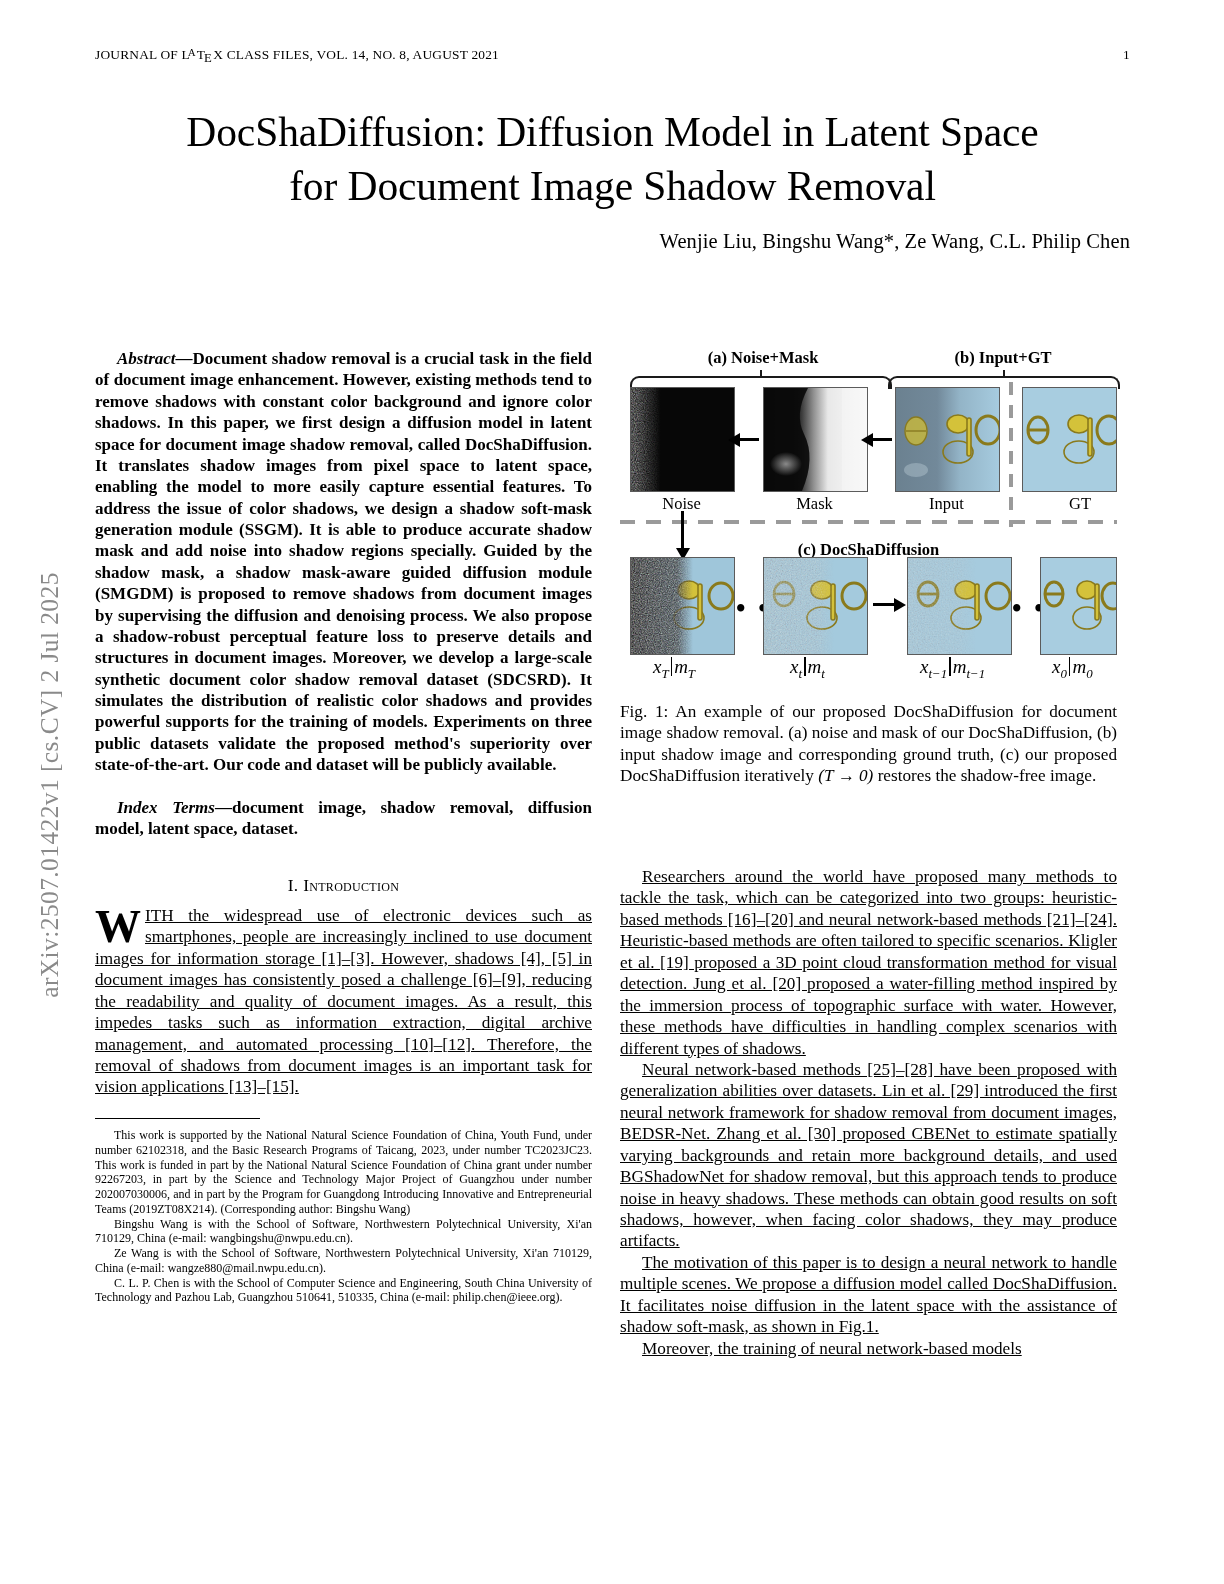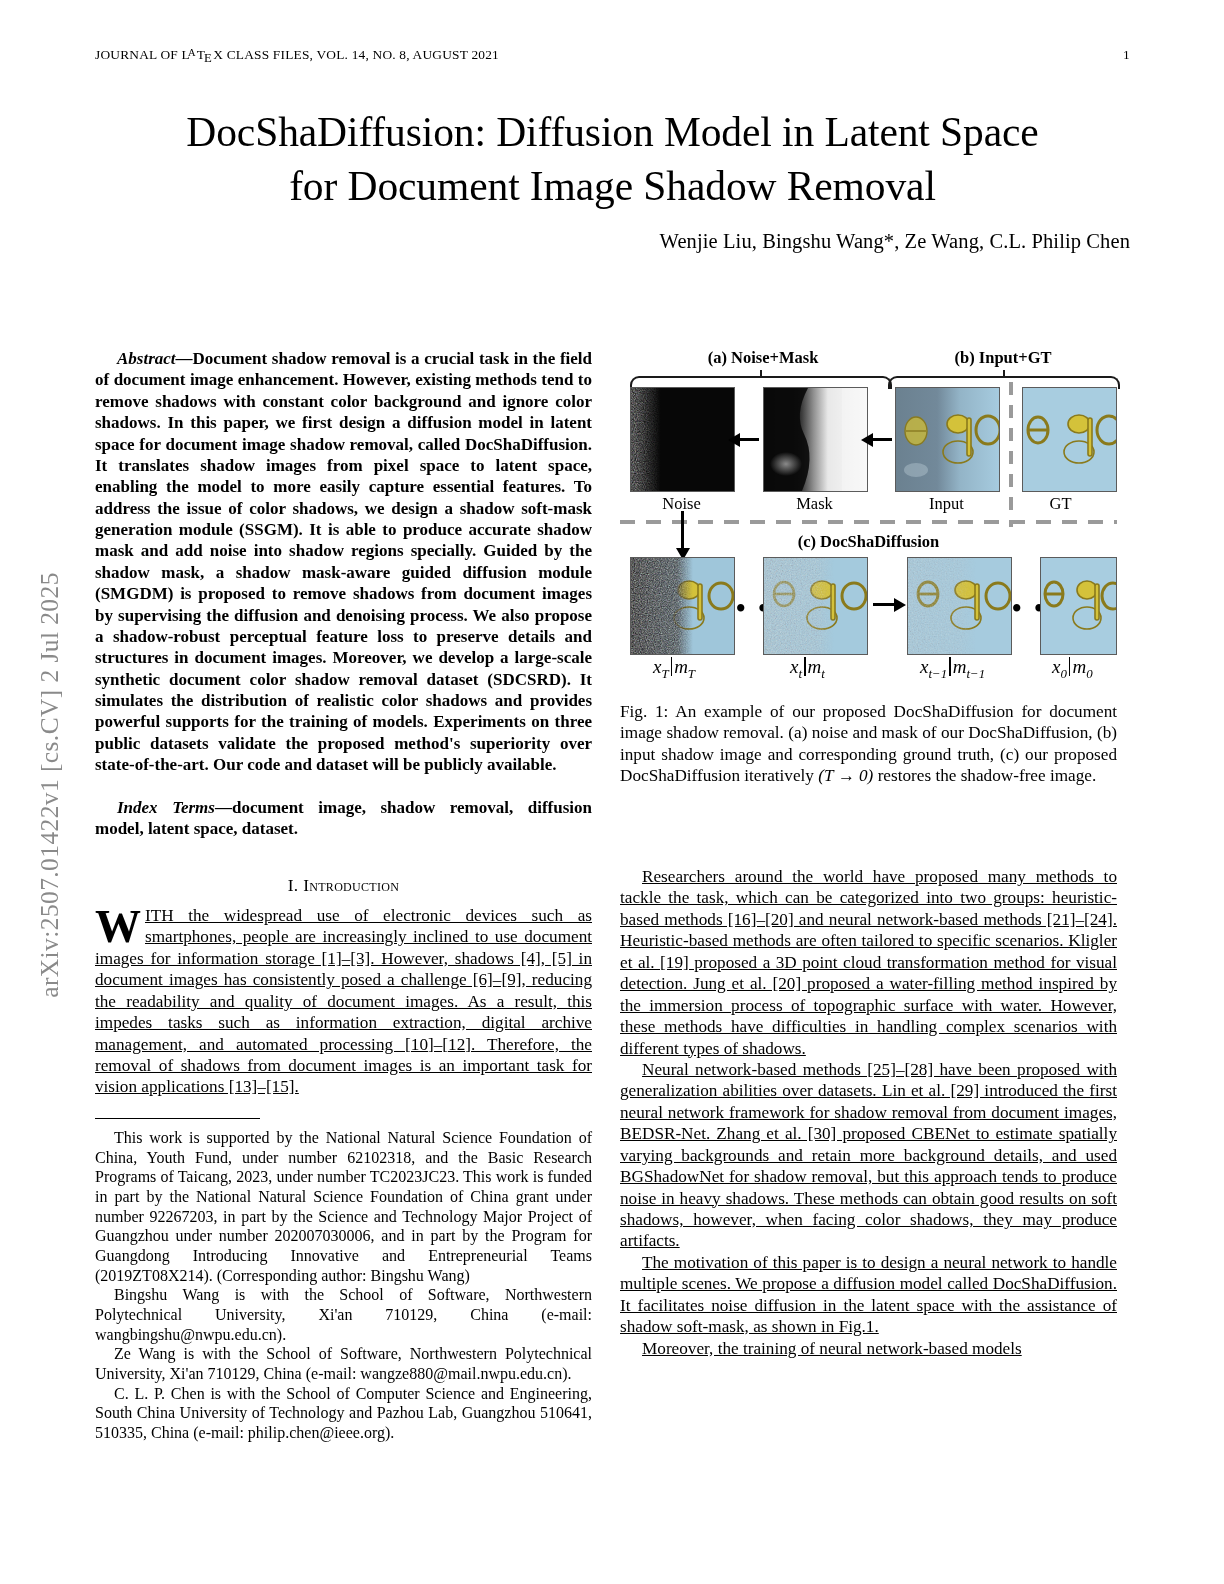--- a/index.html
+++ b/index.html
@@ -166,21 +166,21 @@
     padding: 1px 4px 0 0;
     margin-top: 2px;
   }
 
   
   #footnote-block {
     position: absolute;
     left: 0;
     top: 1118px;
     width: 497px;
-    font-size: 16px;
+    font-size: 12px;
     line-height: 1.23;
     text-align: justify;
   }
   #footnote-rule {
     width: 165px;
     height: 1px;
     background: #000;
     margin: 0 0 9px 0;
   }
   .footnote-p {
@@ -450,25 +450,25 @@
           <g fill="#d4c23a" stroke="#8a7a1c" stroke-width="1.6">
             <ellipse cx="15" cy="42" rx="10" ry="13" fill="none" stroke-width="3"></ellipse>
             <line x1="6" y1="42" x2="24" y2="42" stroke-width="3"></line>
             <ellipse cx="56" cy="36" rx="11" ry="9"></ellipse>
             <ellipse cx="56" cy="64" rx="15" ry="11" fill="none"></ellipse>
             <rect x="65" y="30" width="4" height="38" rx="2"></rect>
             <ellipse cx="86" cy="42" rx="12" ry="14" fill="none" stroke-width="3"></ellipse>
           </g>
         </svg>
       </div>
-      <div class="sub-label" style="left:394px; top:146px; width:93px;">GT</div>
+      <div class="sub-label" style="left:378px; top:146px; width:93px;text-align:right;">GT</div>
 
       <div class="dashes-h" style="left:0px; top:172px; width:497px;"></div>
 
-      <div class="panel-label" style="left:0px; top:184px; width:497px;">(c) DocShaDiffusion</div>
+      <div class="panel-label" style="left:0px; top:192px; width:497px;">(c) DocShaDiffusion</div>
 
       <div class="arrow-v" style="left:61px; top:163px; height:38px;"></div>
 
       <div class="thumb" id="thumb-xT" style="left:10px; top:209px; width:103px; height:96px;">
         <svg width="103" height="96" viewBox="0 0 103 96" preserveAspectRatio="none">
           <defs>
             <filter id="nz1">
                 <feTurbulence type="fractalNoise" baseFrequency="0.85" numOctaves="3" seed="3"></feTurbulence>
               <feColorMatrix type="saturate" values="0.45"></feColorMatrix>
               </filter>

